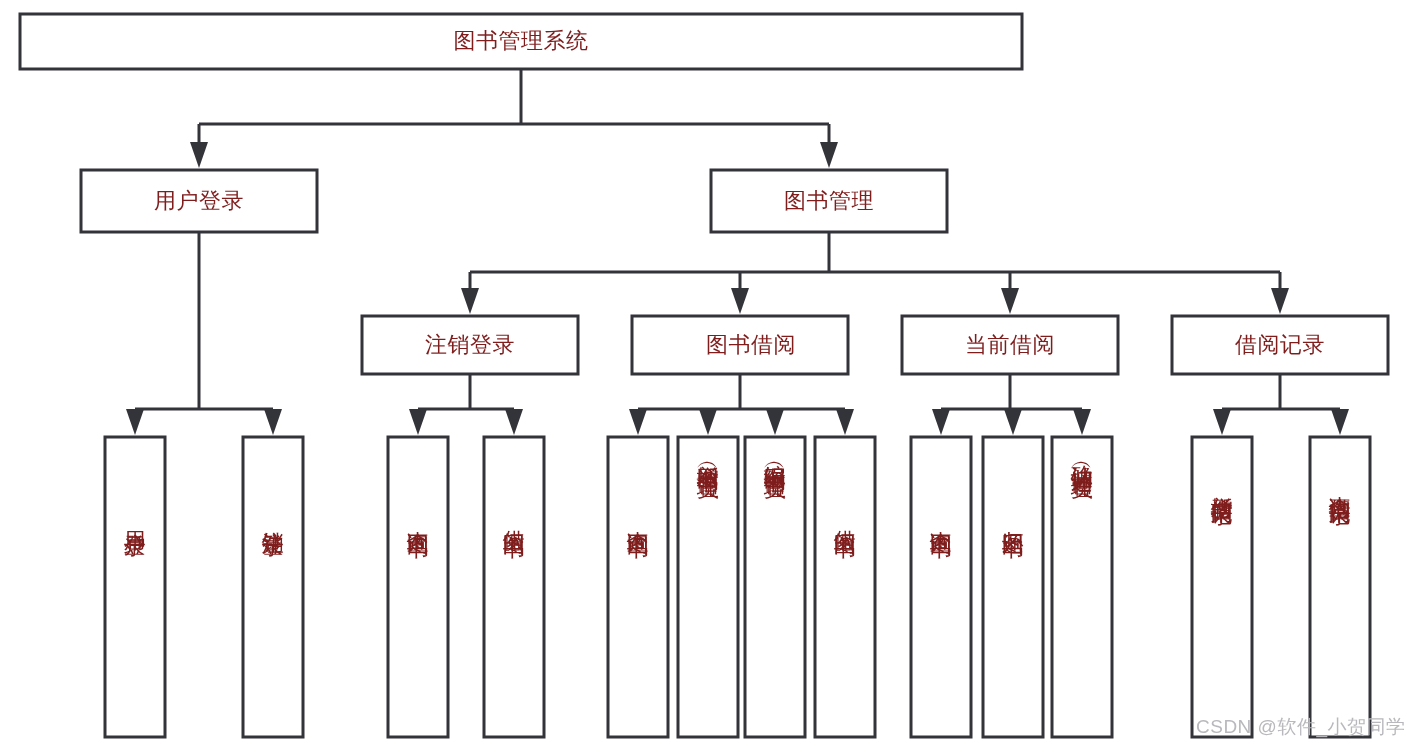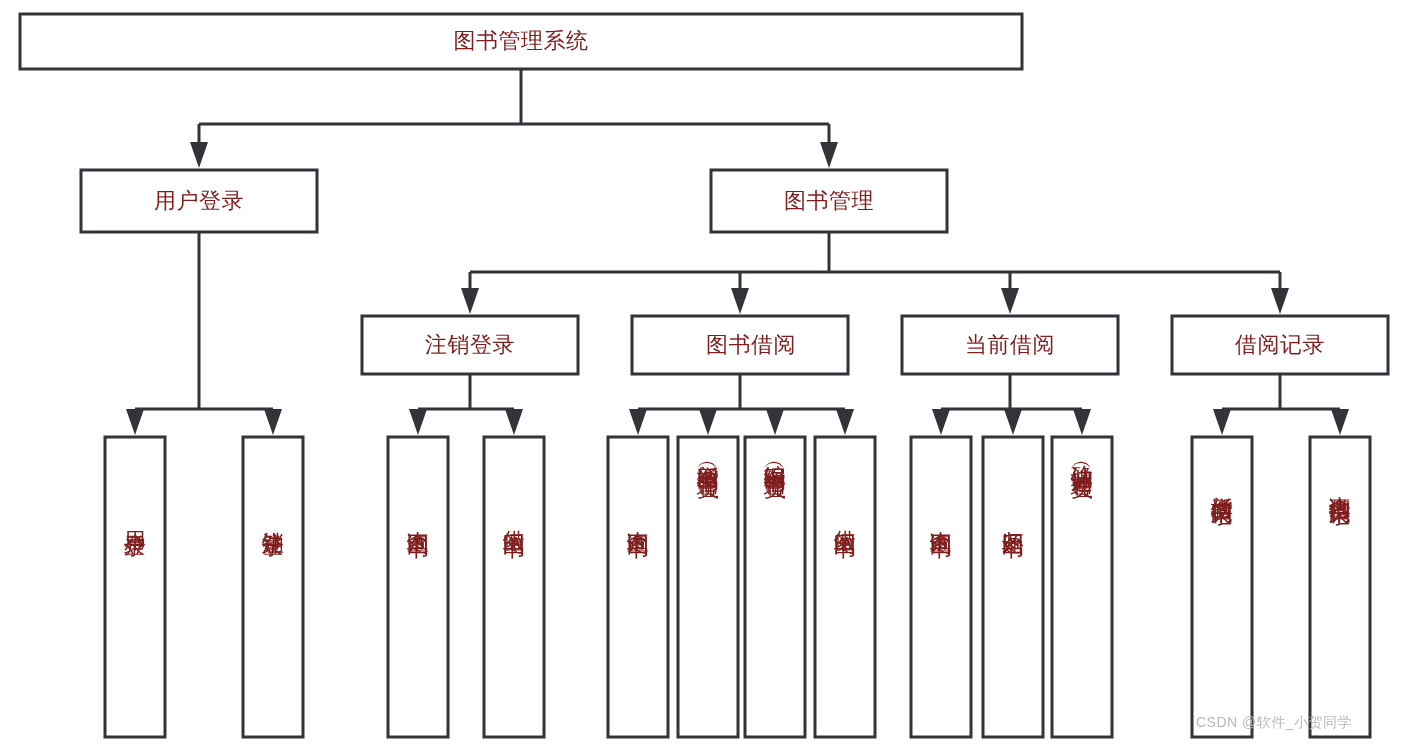--- a/index.html
+++ b/index.html
@@ -63,21 +63,21 @@
     letter-spacing: 2px;
     justify-content: flex-start;
     align-items: center;
     padding-top: 6px;
   }
   .node-label.vertical.pad-more {
     padding-top: 4px;
   }
   .watermark {
     position: absolute;
-    font-size: 14px;
+    font-size: 19px;
     color: #b9b9bd;
     font-family: "Liberation Sans", "DejaVu Sans", sans-serif;
     white-space: nowrap;
     letter-spacing: 0.5px;
   }
 </style>
 </head>
 <body>
 
 <div id="canvas">

